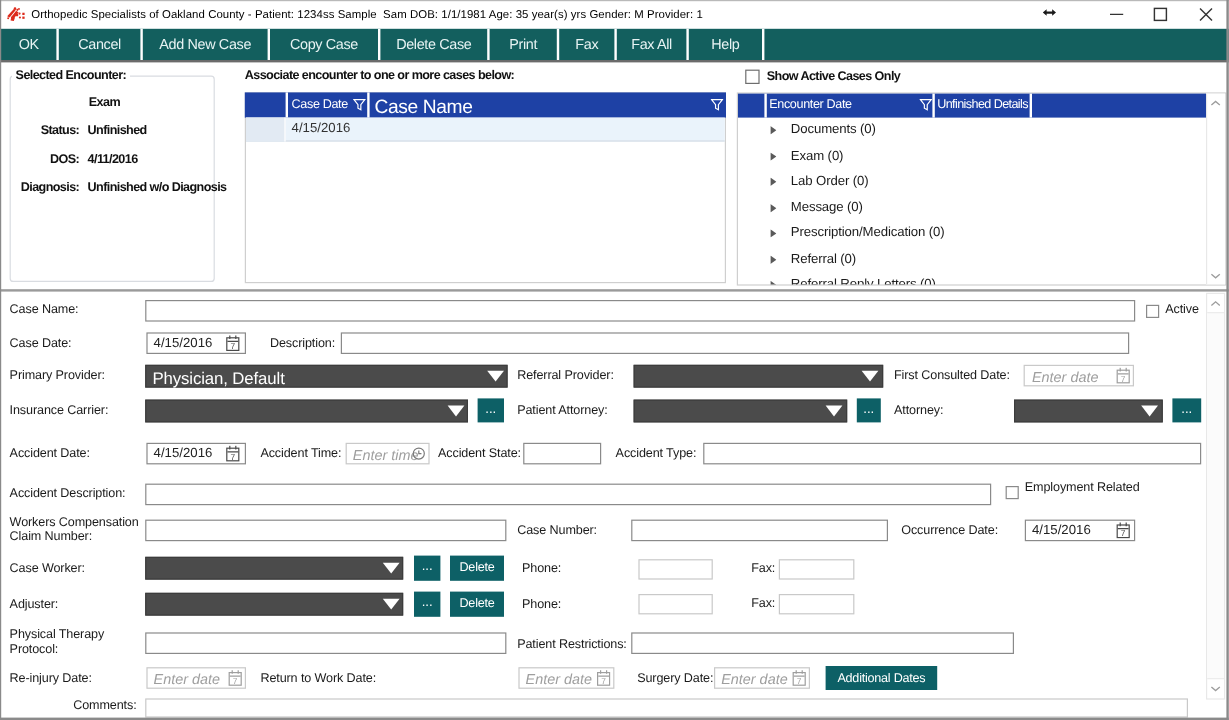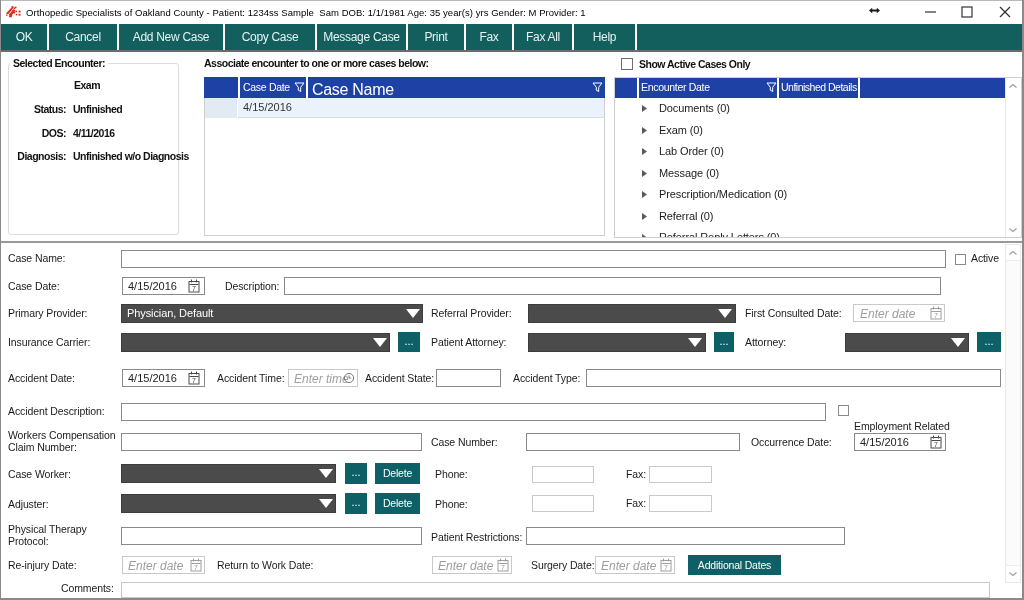--- a/index.html
+++ b/index.html
@@ -6,21 +6,21 @@
 html,body { width:1024px; height:600px; overflow:hidden; background:#fff;
   font-family:"Liberation Sans", sans-serif; }
 #win { position:absolute; left:0; top:0; width:1024px; height:600px; background:#fff; }
 .abs { position:absolute; }
 .lbl { position:absolute; font-size:10.5px; letter-spacing:-0.1px; color:#1b1b1b; white-space:nowrap; }
 .blbl { position:absolute; font-size:10.5px; letter-spacing:-0.5px; font-weight:bold; color:#111; white-space:nowrap; }
 .inp { position:absolute; background:#fff; border:1px solid #8a8a8a; }
 .dis { border:1px solid #c9c9c9; }
 .ph { position:absolute; font-size:12px; font-style:italic; color:#9e9e9e; white-space:nowrap; }
 .dd { position:absolute; background:#4b4b4b; border:1px solid #3c3c3c; }
-.ddt { position:absolute; color:#fff; font-size:11px; letter-spacing:-0.1px; white-space:nowrap; }
+.ddt { position:absolute; color:#fff; font-size:14px; letter-spacing:-0.1px; white-space:nowrap; }
 .ddarr { position:absolute; width:0; height:0; border-left:7px solid transparent; border-right:7px solid transparent; border-top:9px solid #fff; }
 .tbtn { position:absolute; background:#0d6066; color:#fff; text-align:center; }
 .chk { position:absolute; width:12px; height:12px; border:1px solid #6e6e6e; background:#fff; }
 </style>
 </head>
 <body>
 <div id="win">
 <div class="abs" style="left:0;top:0;width:1024px;height:1px;background:#b9b9b9;z-index:50;"></div>
 <div class="abs" style="left:0;top:0;width:1px;height:600px;background:#8a8a8a;z-index:50;"></div>
 <div class="abs" style="left:1022px;top:0;width:2px;height:600px;background:#8a8a8a;z-index:50;"></div>
@@ -60,21 +60,21 @@
 <div class="abs" style="left:0;top:50px;width:1024px;height:2px;background:#6b6b6b;"></div>
 <div id="toolbar">
       <div class="abs" style="left:0px;top:24px;width:48px;height:26px;line-height:26px;text-align:center;font-size:12px;letter-spacing:-0.3px;color:#e7f3f3;">OK</div>
       <div class="abs" style="left:47px;top:24px;width:2px;height:26px;background:#fff;"></div>
       <div class="abs" style="left:48px;top:24px;width:70px;height:26px;line-height:26px;text-align:center;font-size:12px;letter-spacing:-0.3px;color:#e7f3f3;">Cancel</div>
       <div class="abs" style="left:117px;top:24px;width:2px;height:26px;background:#fff;"></div>
       <div class="abs" style="left:118px;top:24px;width:106px;height:26px;line-height:26px;text-align:center;font-size:12px;letter-spacing:-0.3px;color:#e7f3f3;">Add New Case</div>
       <div class="abs" style="left:223px;top:24px;width:2px;height:26px;background:#fff;"></div>
       <div class="abs" style="left:224px;top:24px;width:92px;height:26px;line-height:26px;text-align:center;font-size:12px;letter-spacing:-0.3px;color:#e7f3f3;">Copy Case</div>
       <div class="abs" style="left:315px;top:24px;width:2px;height:26px;background:#fff;"></div>
-      <div class="abs" style="left:316px;top:24px;width:91px;height:26px;line-height:26px;text-align:center;font-size:12px;letter-spacing:-0.3px;color:#e7f3f3;">Message Case</div>
+      <div class="abs" style="left:316px;top:24px;width:91px;height:26px;line-height:26px;text-align:center;font-size:12px;letter-spacing:-0.3px;color:#e7f3f3;">Delete Case</div>
       <div class="abs" style="left:406px;top:24px;width:2px;height:26px;background:#fff;"></div>
       <div class="abs" style="left:407px;top:24px;width:58px;height:26px;line-height:26px;text-align:center;font-size:12px;letter-spacing:-0.3px;color:#e7f3f3;">Print</div>
       <div class="abs" style="left:464px;top:24px;width:2px;height:26px;background:#fff;"></div>
       <div class="abs" style="left:465px;top:24px;width:48px;height:26px;line-height:26px;text-align:center;font-size:12px;letter-spacing:-0.3px;color:#e7f3f3;">Fax</div>
       <div class="abs" style="left:512px;top:24px;width:2px;height:26px;background:#fff;"></div>
       <div class="abs" style="left:513px;top:24px;width:60px;height:26px;line-height:26px;text-align:center;font-size:12px;letter-spacing:-0.3px;color:#e7f3f3;">Fax All</div>
       <div class="abs" style="left:572px;top:24px;width:2px;height:26px;background:#fff;"></div>
       <div class="abs" style="left:573px;top:24px;width:63px;height:26px;line-height:26px;text-align:center;font-size:12px;letter-spacing:-0.3px;color:#e7f3f3;">Help</div>
       <div class="abs" style="left:635px;top:24px;width:2px;height:26px;background:#fff;"></div>
     </div>
@@ -229,21 +229,21 @@
         <circle cx="6" cy="6" r="4.6" fill="none" stroke="#7a7a7a"></circle>
         <path d="M6 3.4 V6 H8.2" fill="none" stroke="#7a7a7a"></path>
       </svg>
       <div class="lbl" style="left:365px;top:372px;">Accident State:</div>
       <div class="inp" style="left:436px;top:369px;width:65px;height:18px;"></div>
       <div class="lbl" style="left:513px;top:372px;">Accident Type:</div>
       <div class="inp" style="left:586px;top:369px;width:415px;height:18px;"></div>
       <div class="lbl" style="left:8px;top:405px;">Accident Description:</div>
       <div class="inp" style="left:121px;top:403px;width:705px;height:18px;"></div>
       <div class="chk" style="left:838px;top:405px;width:11px;height:11px;border-color:#8a8a8a;"></div>
-      <div class="lbl" style="left:854px;top:420px;">Employment Related</div>
+      <div class="lbl" style="left:854px;top:400px;">Employment Related</div>
       <div class="lbl" style="left:8px;top:429px;">Workers Compensation<br>Claim Number:</div>
       <div class="inp" style="left:121px;top:433px;width:301px;height:18px;"></div>
       <div class="lbl" style="left:431px;top:436px;">Case Number:</div>
       <div class="inp" style="left:526px;top:433px;width:214px;height:18px;"></div>
       <div class="lbl" style="left:751px;top:436px;">Occurrence Date:</div>
       <div class="inp" style="left:854px;top:433px;width:92px;height:18px;"></div>
       <div class="abs" style="left:860px;top:436px;font-size:11px;color:#222;">4/15/2016</div>
       <svg class="abs" style="left:930px;top:435px;" width="12" height="14" viewBox="0 0 12 14">
         <g stroke="#4a4a4a" fill="none" stroke-width="1">
           <rect x="1" y="2.5" width="10" height="10.5"></rect>

